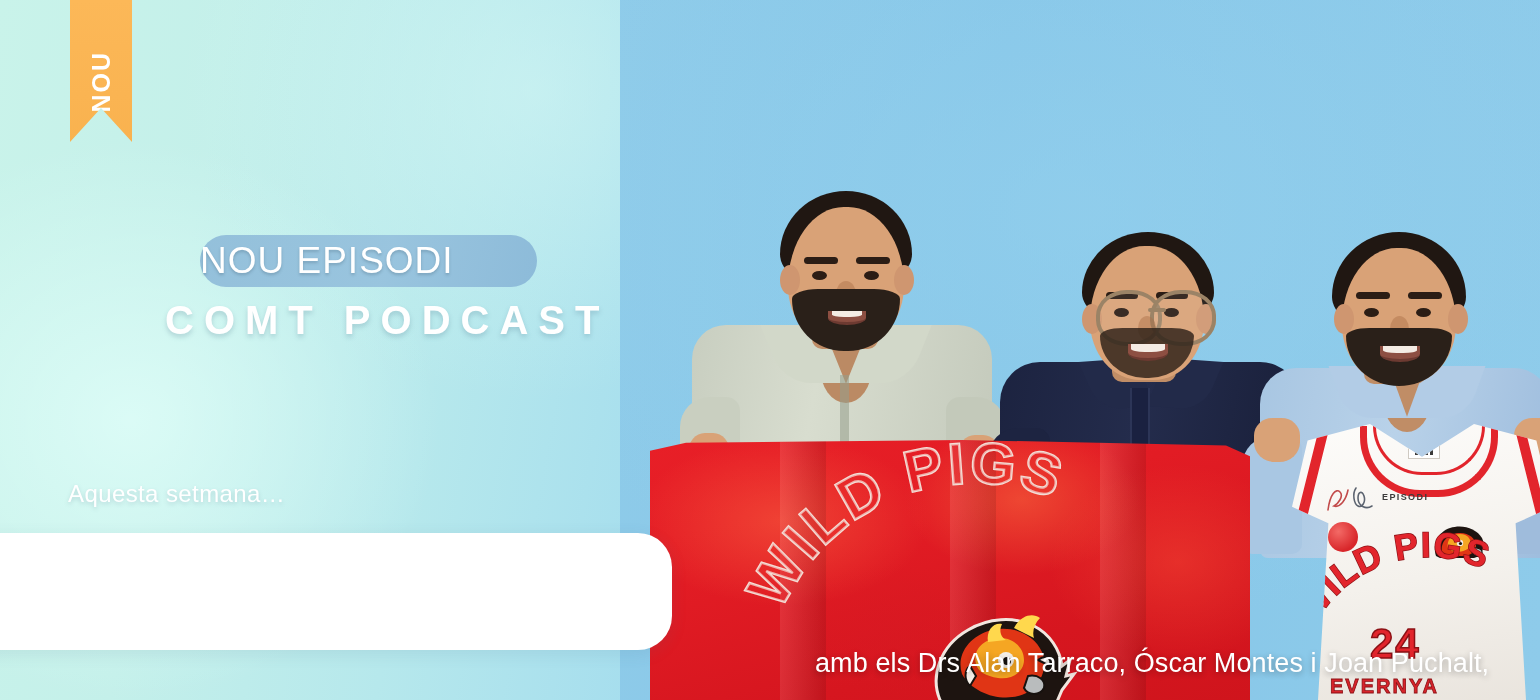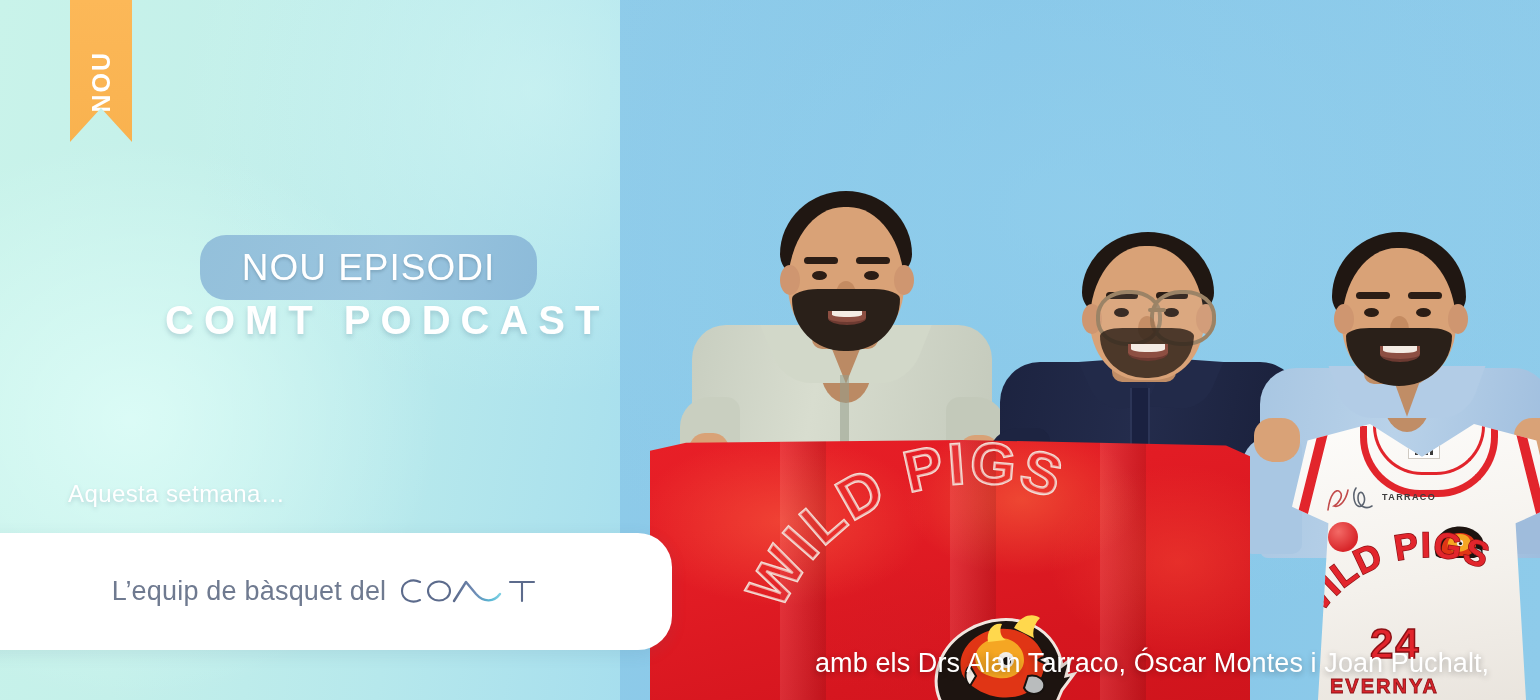--- a/index.html
+++ b/index.html
@@ -319,24 +319,24 @@
     color: #ffffff;
     font-weight: 700;
     font-size: 25px;
     letter-spacing: 2px;
     padding-bottom: 22px;
   }
 
   #episode-pill {
     position: absolute;
     left: 200px; top: 235px;
-    width: 337px; height: 65px;
+    width: 337px; height: 52px;
     border-radius: 26px;
     background: linear-gradient(100deg, rgba(140,185,216,.88) 0%, rgba(150,193,221,.92) 55%, rgba(136,182,215,.90) 100%);
-    display: flex; align-items: center; justify-content: center;
+    display: flex; align-items: center; 
   }
   #episode-pill-label {
     color: #ffffff;
     font-size: 37px;
     font-weight: 400;
     letter-spacing: 1px;
     text-shadow: 0 2px 3px rgba(60,90,110,.30);
     white-space: nowrap;
   }
 
@@ -520,21 +520,21 @@
     <div id="jersey">
       <div id="jersey-shoulder-l"></div>
       <div id="jersey-shoulder-r"></div>
       <div id="jersey-neck-trim"></div>
       <div id="jersey-tag">
         <i></i>
           <i></i>
           <i></i>
           <i></i>
       </div>
-      <div id="jersey-brand">TARRACO</div>
+      <div id="jersey-brand">EPISODI</div>
       <svg id="jersey-signature" viewBox="0 0 54 34">
         <path d="M4 28 C6 12 12 6 16 10 C20 14 14 22 10 24 C16 26 22 18 24 8" fill="none" stroke="#c24b4b" stroke-width="1.6" stroke-linecap="round"></path>
         <path d="M32 6 C28 12 30 22 34 24 C38 26 42 20 40 14 C38 8 34 10 34 16 C34 24 42 28 48 24" fill="none" stroke="#5c6470" stroke-width="1.6" stroke-linecap="round"></path>
       </svg>
       <div id="jersey-dot"></div>
       <svg id="jersey-boar" viewBox="0 0 62 44">
         <path d="M8 40 C4 28 10 16 22 12 C34 8 48 12 54 22 C58 30 54 40 46 42 L12 42 Z" fill="#1d1410"></path>
         <path d="M14 36 C12 26 20 18 30 17 C40 16 48 22 48 30 C48 36 42 40 34 40 C24 40 16 40 14 36 Z" fill="#e03515"></path>
         <path d="M20 32 C18 24 24 18 32 18 C40 18 44 24 42 30 C40 35 30 37 24 35 Z" fill="#f5a623"></path>
         <circle cx="32" cy="27" r="3.2" fill="#f4efe8"></circle>
@@ -562,36 +562,17 @@
 
   <div id="episode-pill">
     <span id="episode-pill-label">NOU EPISODI</span>
   </div>
 
   <div id="podcast-title">COMT PODCAST</div>
 
   <div id="this-week">Aquesta setmana…</div>
 
   <div id="topic-card">
-    <div class="topic-line" id="topic-line-1">
-      <span>L’equip de bàsquet del</span>
-      <span id="comt-logo">
-        <svg width="144" height="36" viewBox="0 0 144 36">
-          <defs>
-            <linearGradient id="waveGrad" x1="0" y1="0" x2="1" y2="0">
-              <stop offset="0%" stop-color="#5c6b8c"></stop>
-              <stop offset="45%" stop-color="#6f8bb5"></stop>
-              <stop offset="78%" stop-color="#58b6d4"></stop>
-              <stop offset="100%" stop-color="#7fd0e3"></stop>
-            </linearGradient>
-          </defs>
-          <path d="M24 8 C16 4 6 8 6 17 C6 26 16 30 24 26" fill="none" stroke="#5c6b8c" stroke-width="2.1" stroke-linecap="round"></path>
-          <ellipse cx="43" cy="17" rx="11" ry="9.5" fill="none" stroke="#5c6b8c" stroke-width="2.1"></ellipse>
-          <path d="M58 27 L70 8 L80 20 C88 29 98 28 104 20" fill="none" stroke="url(#waveGrad)" stroke-width="2.4" stroke-linecap="round" stroke-linejoin="round"></path>
-          <path d="M114 8 L138 8 M126 8 L126 27" fill="none" stroke="#5c6b8c" stroke-width="2.1" stroke-linecap="round"></path>
-        </svg>
-      </span>
-    </div>
   </div>
 
   <div id="guest-caption">amb els Drs Alan Tarraco, Óscar Montes i Joan Puchalt,</div>
 
 </div>
 
 </body></html>

